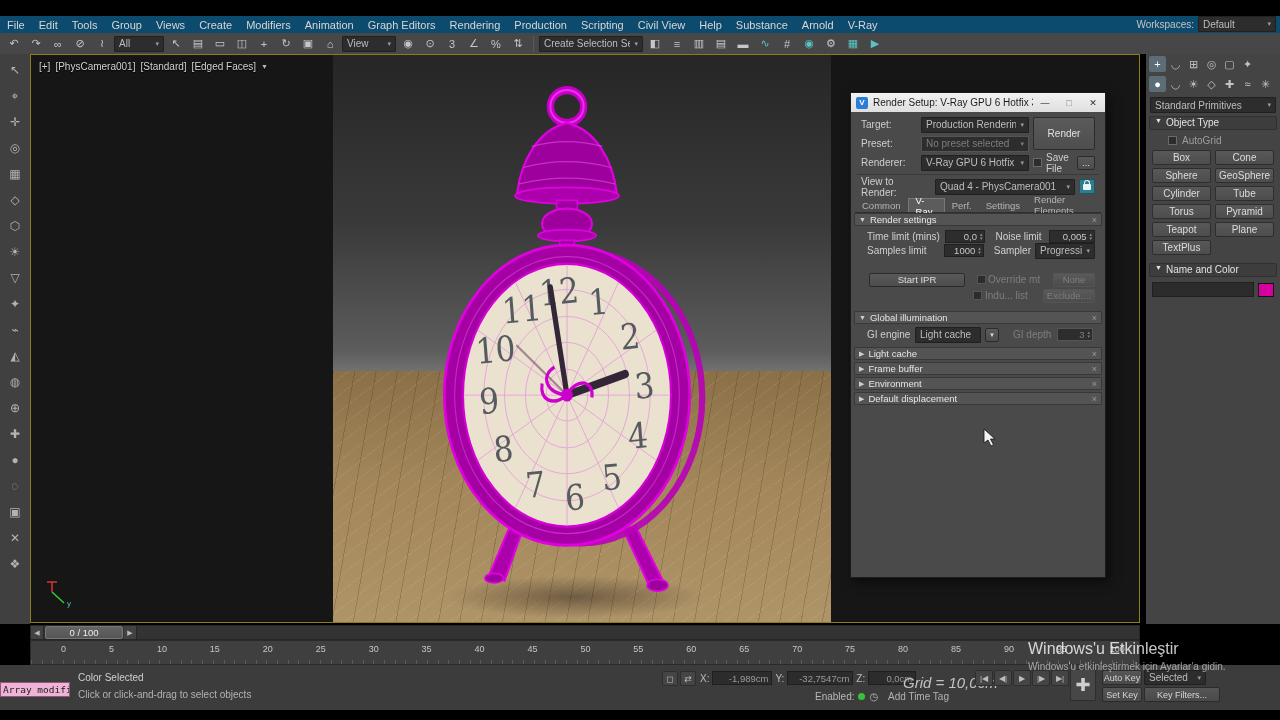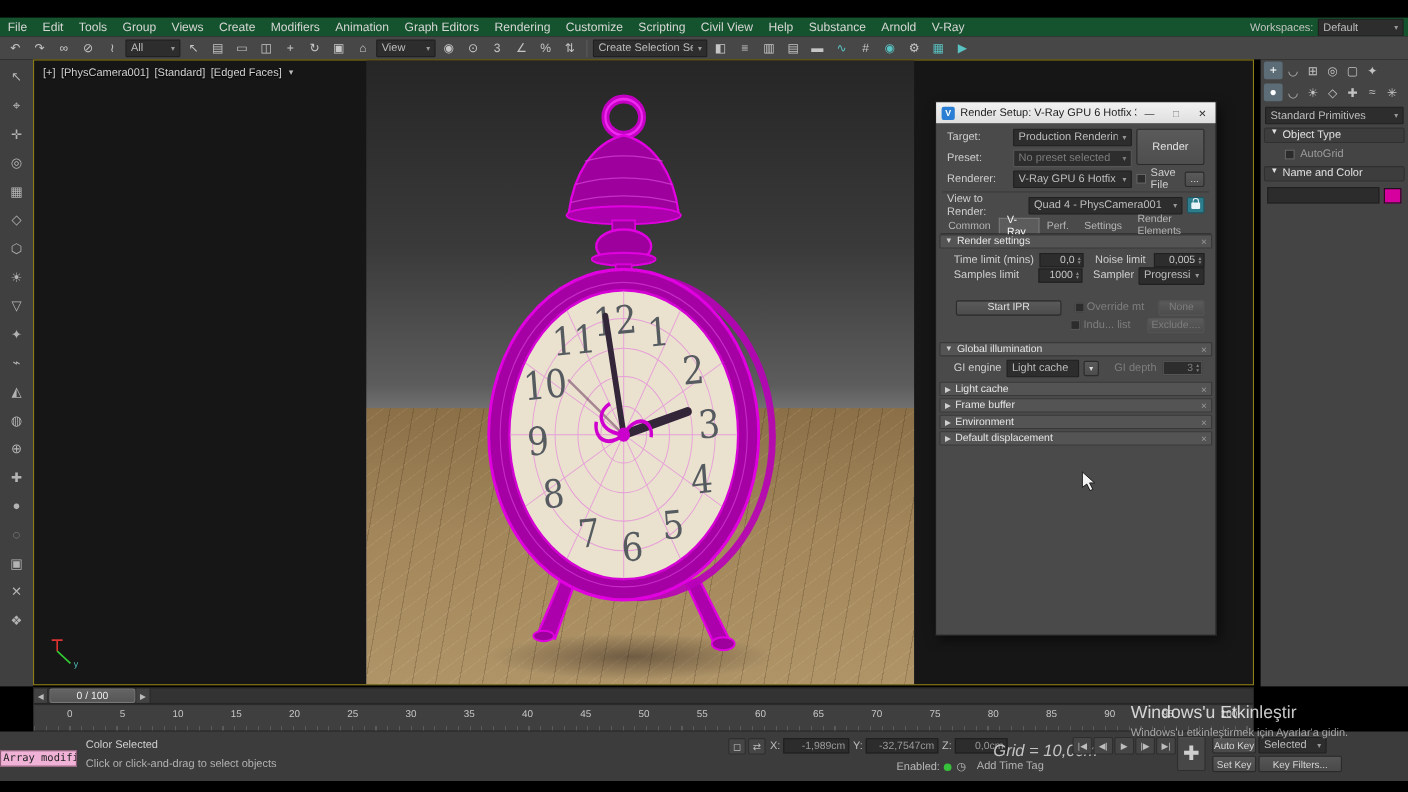--- a/index.html
+++ b/index.html
@@ -5,21 +5,21 @@
   * { box-sizing: border-box; margin: 0; padding: 0; }
   html,body { width:1280px; height:720px; }
   body {
     position: relative; overflow: hidden; background:#000;
     font-family:"Liberation Sans", sans-serif; color:#ccc;
     -webkit-font-smoothing: antialiased;
   }
 
   
   .menubar { position:absolute; left:0; top:16px; width:1280px; height:17px;
-    background:#14532d; display:flex; align-items:flex-end; font-size:11px; color:#d6d6d6; }
+    background:#0c4a6e; display:flex; align-items:flex-start; font-size:11px; color:#d6d6d6; }
   .menubar .mi { padding:0 7px; height:17px; display:flex; align-items:center; cursor:default; }
   .menubar .ws { margin-left:auto; display:flex; align-items:center; gap:4px; padding-right:4px; font-size:10px; color:#c4c4c4; }
   .menubar .ws .dd { width:78px; }
 
   
   .toolbar { position:absolute; left:0; top:33px; width:1280px; height:21px;
     background:#474747; display:flex; align-items:center; gap:2px; padding:0 4px; }
   .ibox { width:20px; height:18px; display:flex; align-items:center; justify-content:center;
     color:#c6c6c6; font-size:11px; border-radius:2px; flex:0 0 auto; }
   .ibox[data-tint="teal"] { color:#59c2c2; }
@@ -166,21 +166,21 @@
       <span class="mi">File</span>
       <span class="mi">Edit</span>
       <span class="mi">Tools</span>
       <span class="mi">Group</span>
       <span class="mi">Views</span>
       <span class="mi">Create</span>
       <span class="mi">Modifiers</span>
       <span class="mi">Animation</span>
       <span class="mi">Graph Editors</span>
       <span class="mi">Rendering</span>
-      <span class="mi">Customize</span>
+      <span class="mi">Production</span>
       <span class="mi">Scripting</span>
       <span class="mi">Civil View</span>
       <span class="mi">Help</span>
       <span class="mi">Substance</span>
       <span class="mi">Arnold</span>
       <span class="mi">V-Ray</span>
     </div>
   <div class="ws">
     <span>Workspaces:</span>
     <span class="dd">
@@ -541,20 +541,33 @@
     <span class="arr">▾</span>
   </div>
   <div class="cp-roll">
     <span class="rarr">▼</span>
     <span>Object Type</span>
   </div>
   <div class="cp-chkrow">
     <span class="chk"></span>
     <span>AutoGrid</span>
   </div>
+  <div class="cp-grid">
+      <div class="cp-btn">Box</div>
+      <div class="cp-btn">Cone</div>
+      <div class="cp-btn">Sphere</div>
+      <div class="cp-btn">GeoSphere</div>
+      <div class="cp-btn">Cylinder</div>
+      <div class="cp-btn">Tube</div>
+      <div class="cp-btn">Torus</div>
+      <div class="cp-btn">Pyramid</div>
+      <div class="cp-btn">Teapot</div>
+      <div class="cp-btn">Plane</div>
+      <div class="cp-btn">TextPlus</div>
+    </div>
   <div class="cp-roll">
     <span class="rarr">▼</span>
     <span>Name and Color</span>
   </div>
   <div class="cp-namerow">
     <span class="cp-namefield"></span>
     <span class="cp-swatch" style="background-color: rgb(214, 0, 158);"></span>
   </div>
 </div>
 

